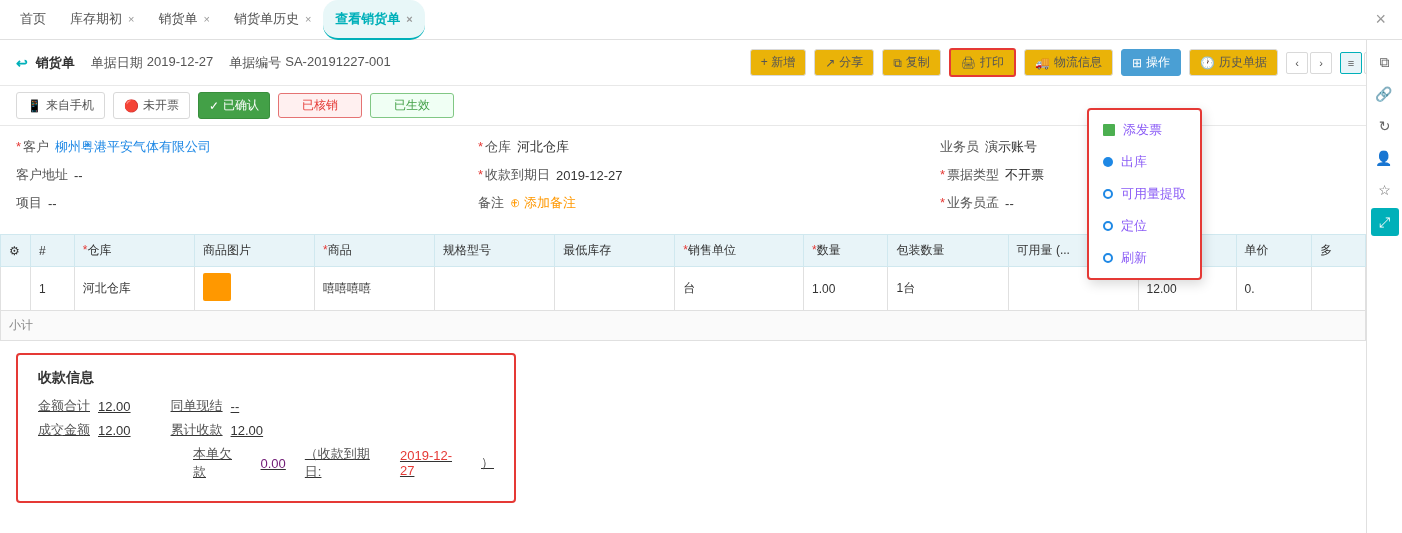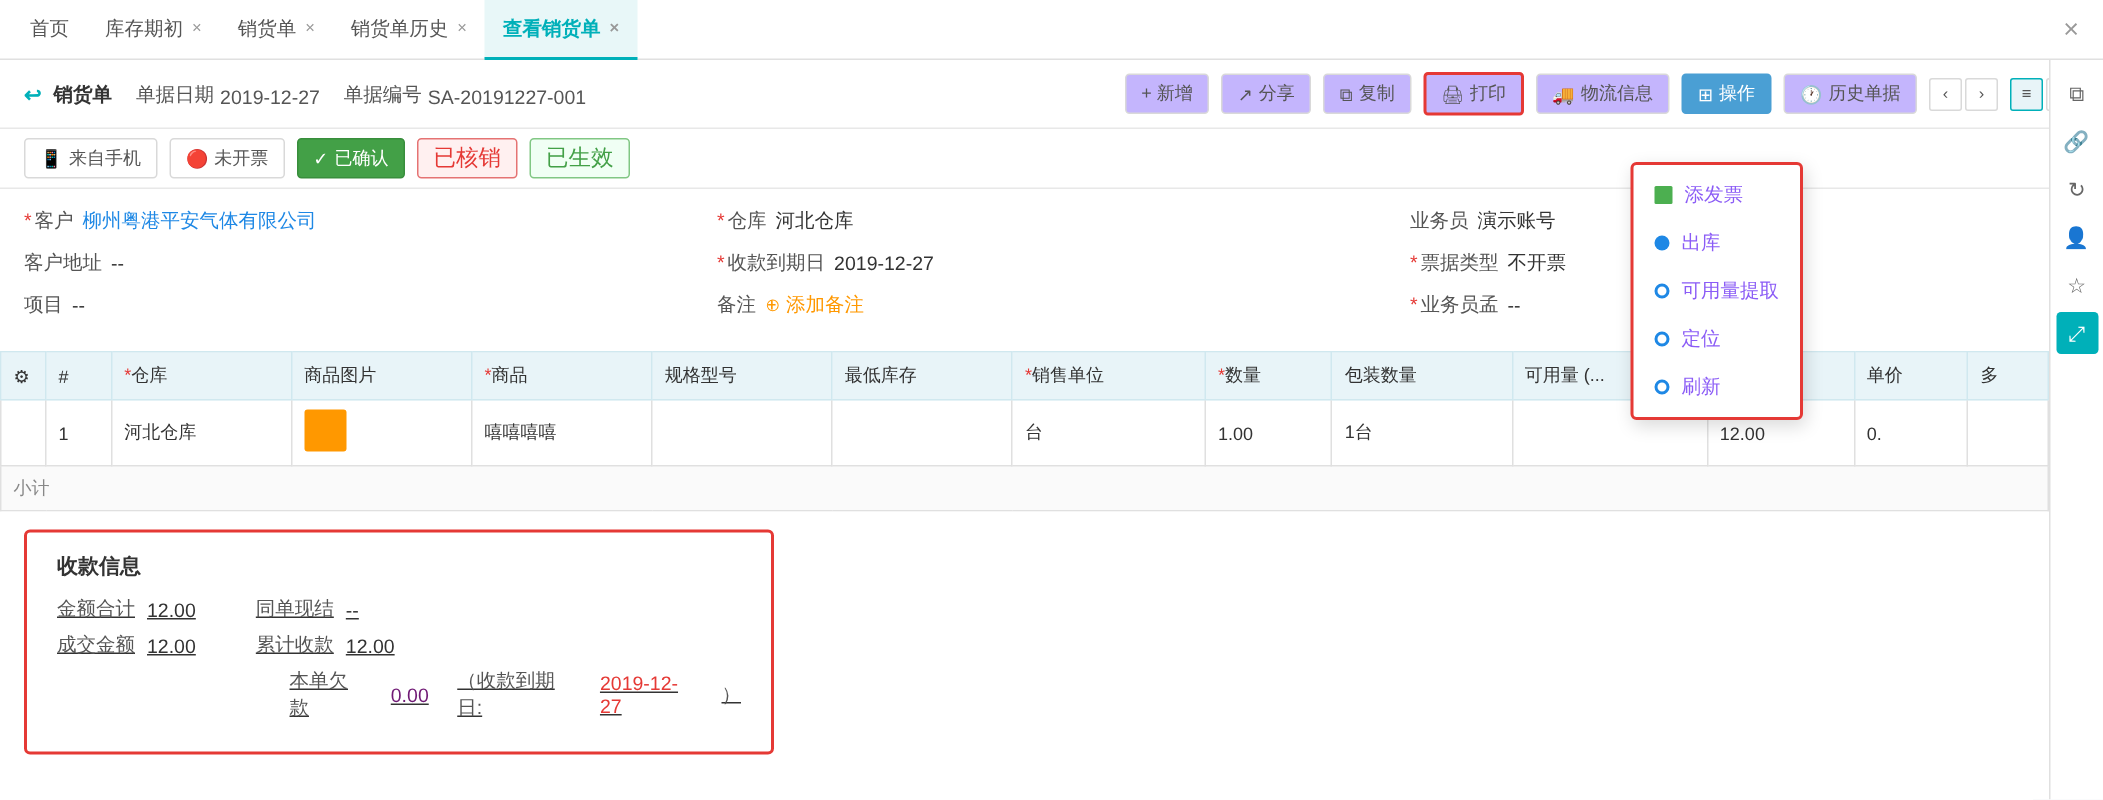--- a/index.html
+++ b/index.html
@@ -9,47 +9,47 @@
     .tab-bar {
       display: flex; align-items: center; background: #fff;
       border-bottom: 1px solid #e0e0e0; padding: 0 8px;
       height: 40px; position: relative;
     }
     .tab {
       display: flex; align-items: center; padding: 0 12px;
       height: 40px; cursor: pointer; white-space: nowrap;
       font-size: 13px; color: #555; border-bottom: 2px solid transparent;
     }
-    .tab.active { color: #00b0b9; border-bottom: 2px solid #00b0b9; font-weight: bold; background: #e8f7f8; }
+    .tab.active { color: #00b0b9; border-bottom: 2px solid #00b0b9; font-weight: bold; background: #e8f7f8; border-radius: 15px; }
     .tab .close-btn { margin-left: 6px; color: #999; font-size: 11px; cursor: pointer; }
     .tab-bar-close { margin-left: auto; font-size: 18px; color: #999; cursor: pointer; padding: 0 8px; }
 
     
     .main { background: #fff; min-height: calc(533px - 40px); position: relative; }
 
     
     .doc-header {
       display: flex; align-items: center; padding: 8px 16px;
       border-bottom: 1px solid #e8e8e8; background: #fff;
     }
     .doc-title { display: flex; align-items: center; gap: 8px; font-weight: bold; color: #333; }
     .doc-title-icon { color: #00b0b9; font-size: 14px; }
     .doc-meta { display: flex; align-items: center; gap: 16px; margin-left: 16px; font-size: 13px; color: #555; }
-    .doc-meta span { display: flex; align-items: flex-end; gap: 4px; }
+    .doc-meta span { display: flex; align-items: flex-start; gap: 4px; }
     .doc-actions { margin-left: auto; display: flex; align-items: center; gap: 8px; }
     .action-btn {
       display: flex; align-items: center; gap: 4px;
       padding: 4px 10px; border: 1px solid #d9d9d9; border-radius: 3px;
-      background: #c4b5fd; cursor: pointer; font-size: 12px; color: #555;
+      background: #eab308; cursor: pointer; font-size: 12px; color: #555;
       white-space: nowrap;
     }
     .action-btn.print { border: 2px solid #e53935; }
     .action-btn.caozu { background: #4a9fd4; color: #fff; border-color: #4a9fd4; }
     .status-badge {
-      padding: 3px 10px; border-radius: 3px; font-size: 15px;
+      padding: 3px 23px; border-radius: 3px; font-size: 12px;
       border: 1px solid; cursor: default;
     }
     .badge-sold { background: #fff0f0; color: #e53935; border-color: #e57373; }
     .badge-effective { background: #f0fff4; color: #43a047; border-color: #81c784; }
 
     
     .sub-actions {
       display: flex; align-items: center; padding: 6px 16px;
       gap: 8px; background: #fff; border-bottom: 1px solid #e8e8e8;
     }

